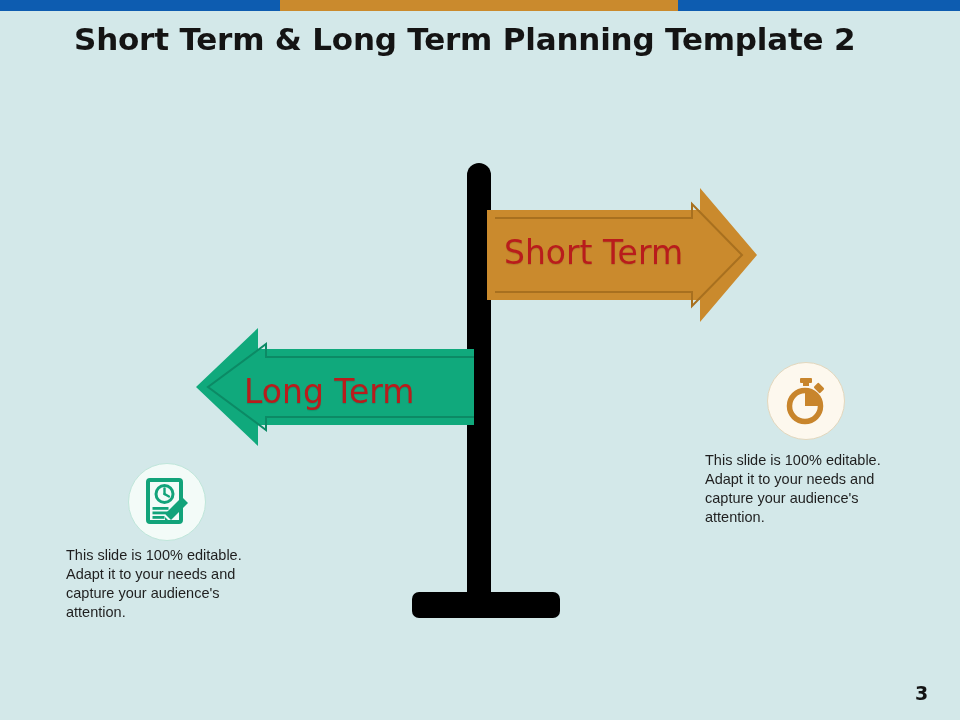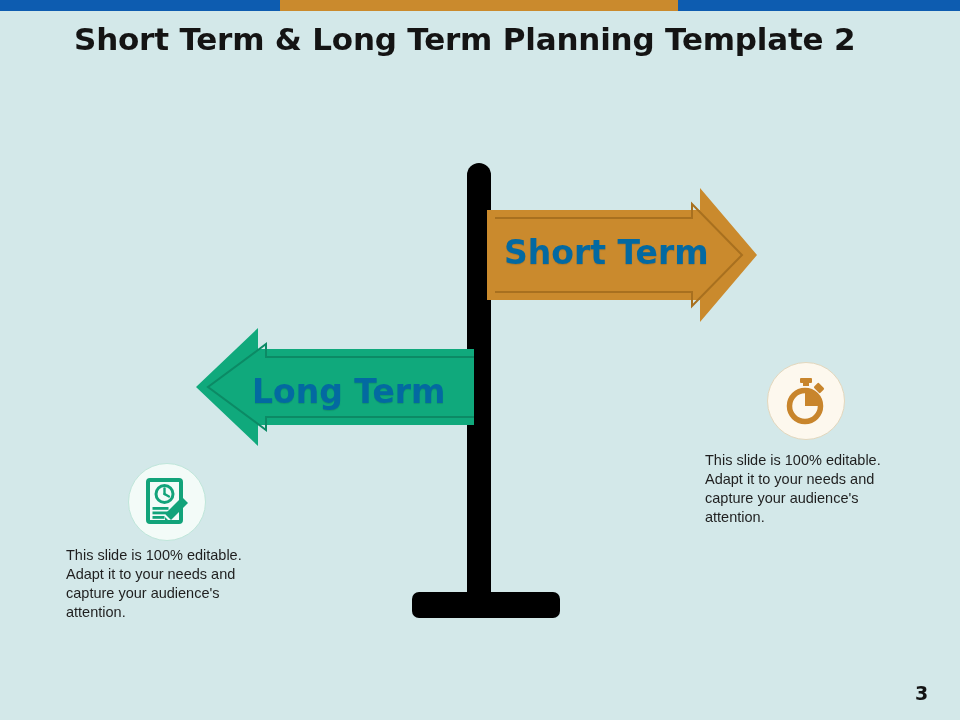--- a/index.html
+++ b/index.html
@@ -59,29 +59,29 @@
     border-radius: 7px;
   }
 
   
   .sign-svg { position: absolute; overflow: visible; }
   #short-sign { left: 487px; top: 188px; }
   #long-sign  { left: 196px; top: 328px; }
 
   .sign-label {
     position: absolute;
-    color: #0369a1;
-    font-weight: bold;
+    color: #b91c1c;
+    font-weight: normal;
     font-size: 33px;
     white-space: nowrap;
     font-family: "DejaVu Sans", sans-serif;
     text-shadow: 0 1px 1px rgba(0,0,0,0.12);
   }
   #short-label { left: 504px; top: 233px; }
-  #long-label  { left: 252px; top: 372px; }
+  #long-label  { left: 244px; top: 372px; }
 
   
   .icon-badge {
     position: absolute;
     width: 76px;
     height: 76px;
     border-radius: 50%;
     display: flex;
     align-items: center;
     justify-content: center;

